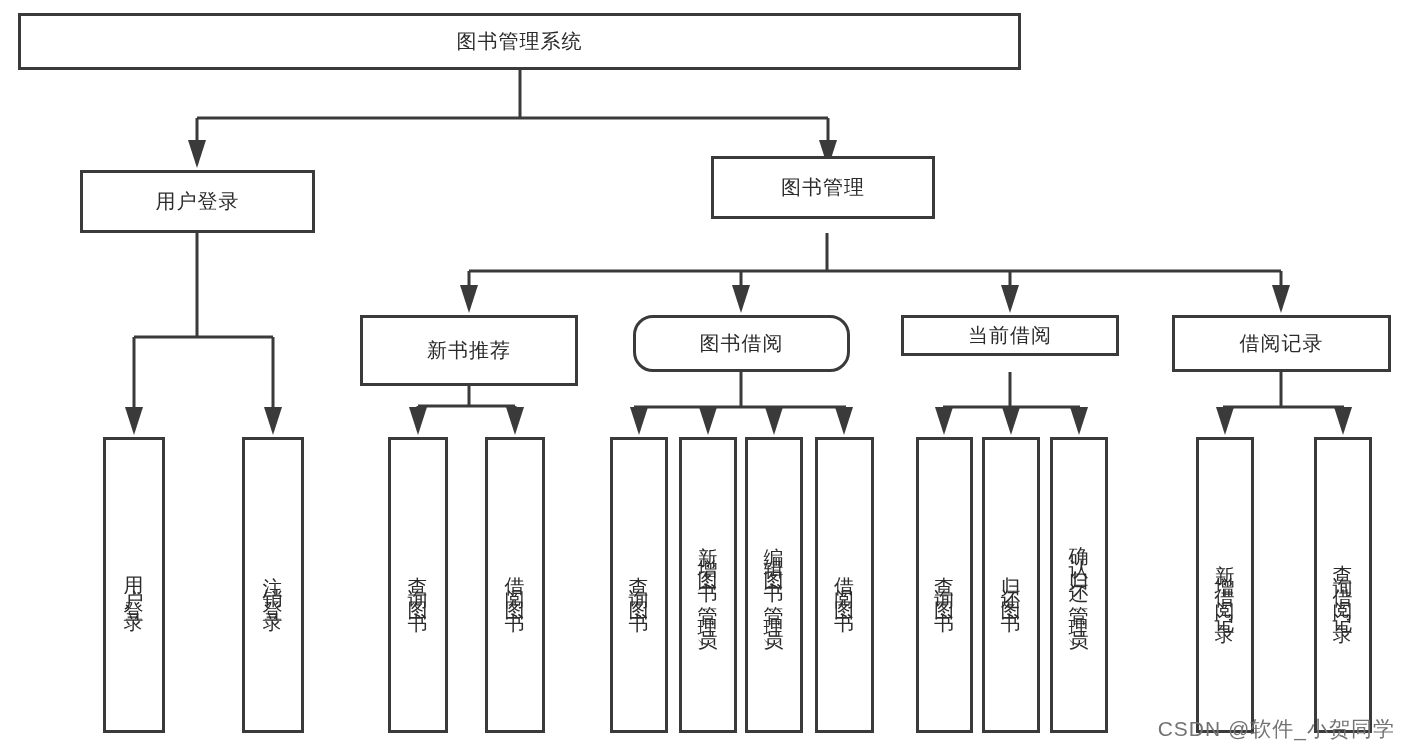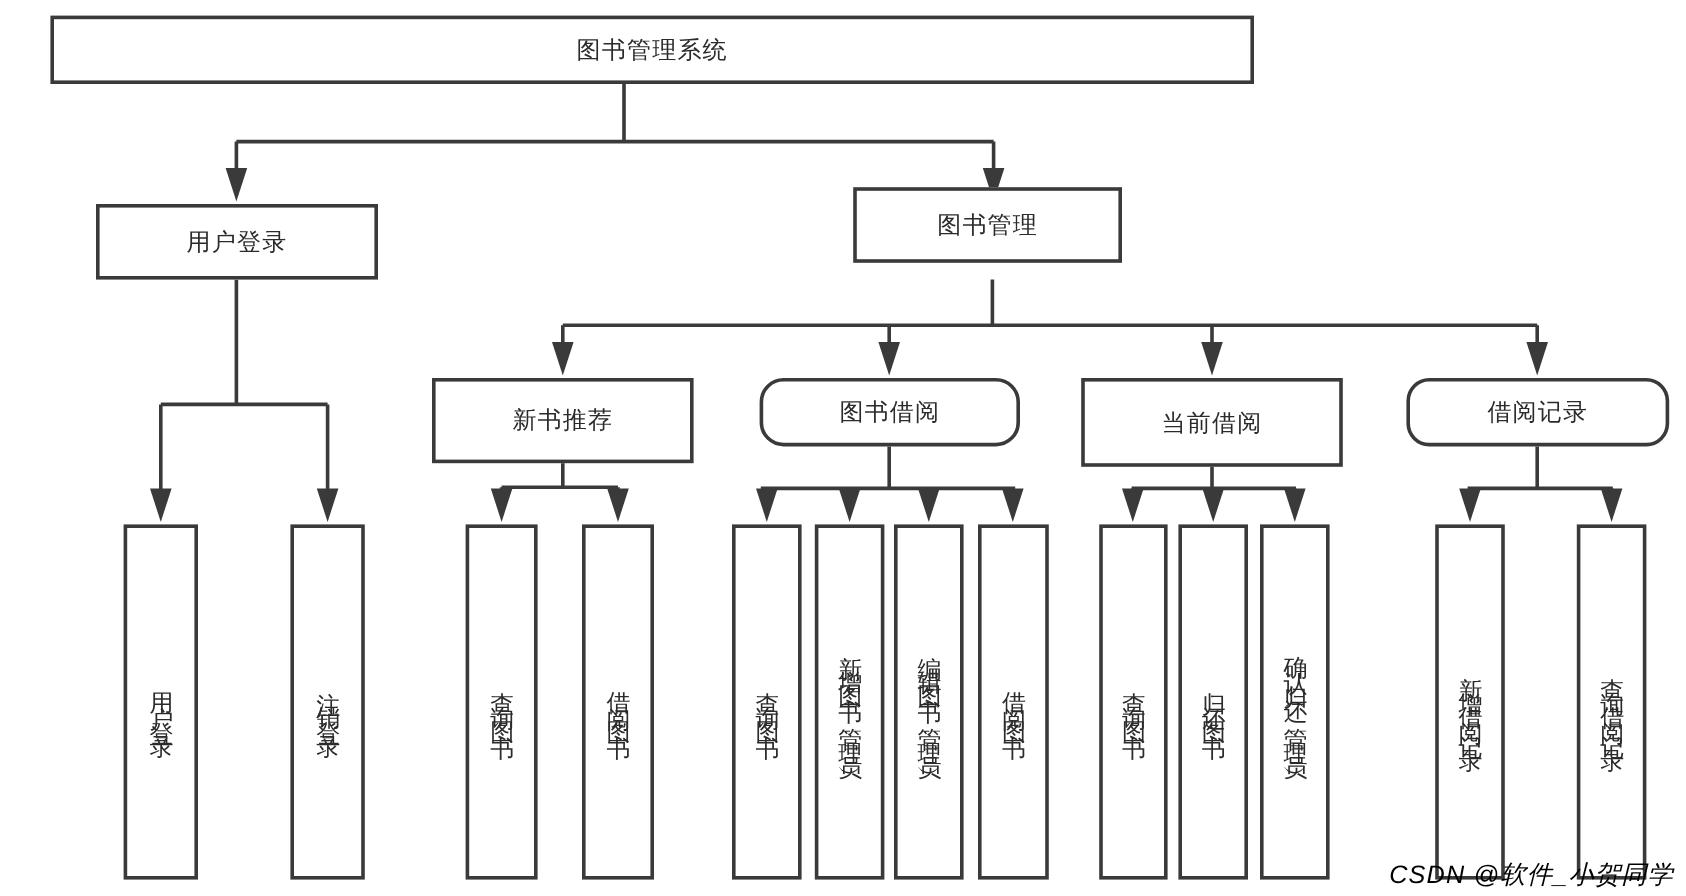--- a/index.html
+++ b/index.html
@@ -56,25 +56,24 @@
     color: #2b2b2b;
     letter-spacing: 12px;
     line-height: 1;
     white-space: nowrap;
   }
   .watermark {
     position: absolute;
     right: 10px;
     bottom: 4px;
     font-size: 21px;
-    color: #000000;
+    color: #737373;
     letter-spacing: 1px;
     z-index: 3;
     white-space: nowrap;
-    font-style: italic;
   }
 </style>
 </head>
 <body>
 
 <div id="stage">
 
   <svg id="connectors" width="1405" height="747" viewBox="0 0 1405 747">
     <g stroke="#3a3a3a" stroke-width="3" fill="none">
 
@@ -115,29 +114,29 @@
 
       <polygon points="935,407 953,407 944,435"></polygon>
       <polygon points="1002,407 1020,407 1011,435"></polygon>
       <polygon points="1070,407 1088,407 1079,435"></polygon>
 
       <polygon points="1216,407 1234,407 1225,435"></polygon>
       <polygon points="1334,407 1352,407 1343,435"></polygon>
     </g>
   </svg>
 
-  <div class="box" style="left:18px; top:13px; width:1003px; height:57px;margin-left:24px;">图书管理系统</div>
+  <div class="box" style="left:18px; top:13px; width:1003px; height:57px;">图书管理系统</div>
 
   <div class="box" style="left:80px; top:170px; width:235px; height:63px;">用户登录</div>
   <div class="box" style="left:711px; top:156px; width:224px; height:63px;">图书管理</div>
 
   <div class="box" style="left:360px; top:315px; width:218px; height:71px;">新书推荐</div>
   <div class="box" style="left:633px; top:315px; width:217px; height:57px;border-radius:20px;">图书借阅</div>
-  <div class="box" style="left:901px; top:315px; width:218px; height:74px;">当前借阅</div>
-  <div class="box" style="left:1172px; top:315px; width:219px; height:57px;border-radius:19px;">借阅记录</div>
+  <div class="box" style="left:901px; top:315px; width:218px; height:41px;">当前借阅</div>
+  <div class="box" style="left:1172px; top:315px; width:219px; height:57px;">借阅记录</div>
 
   <div class="vbox" style="left:103px; width:62px;">
     <span class="vtext">用户登录</span>
   </div>
   <div class="vbox" style="left:242px; width:62px;">
     <span class="vtext">注销登录</span>
   </div>
 
   <div class="vbox" style="left:388px; width:60px;">
     <span class="vtext">查询图书</span>

